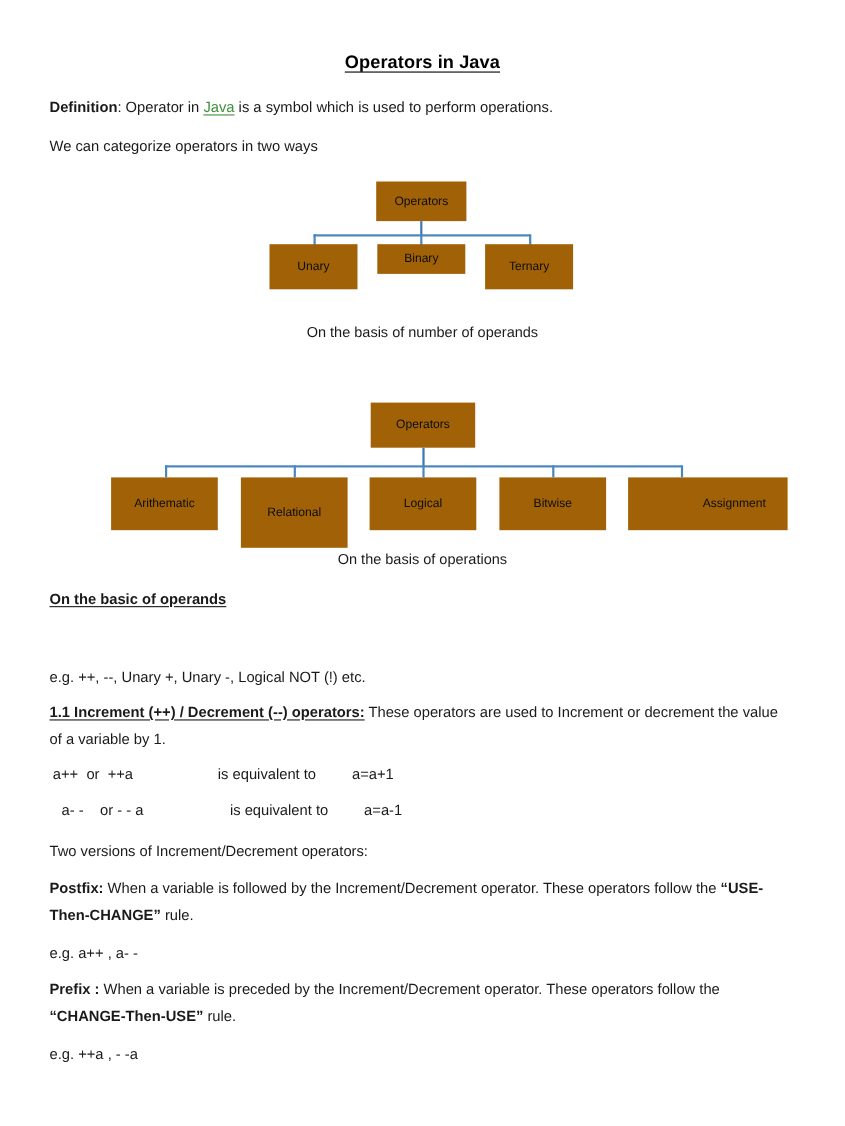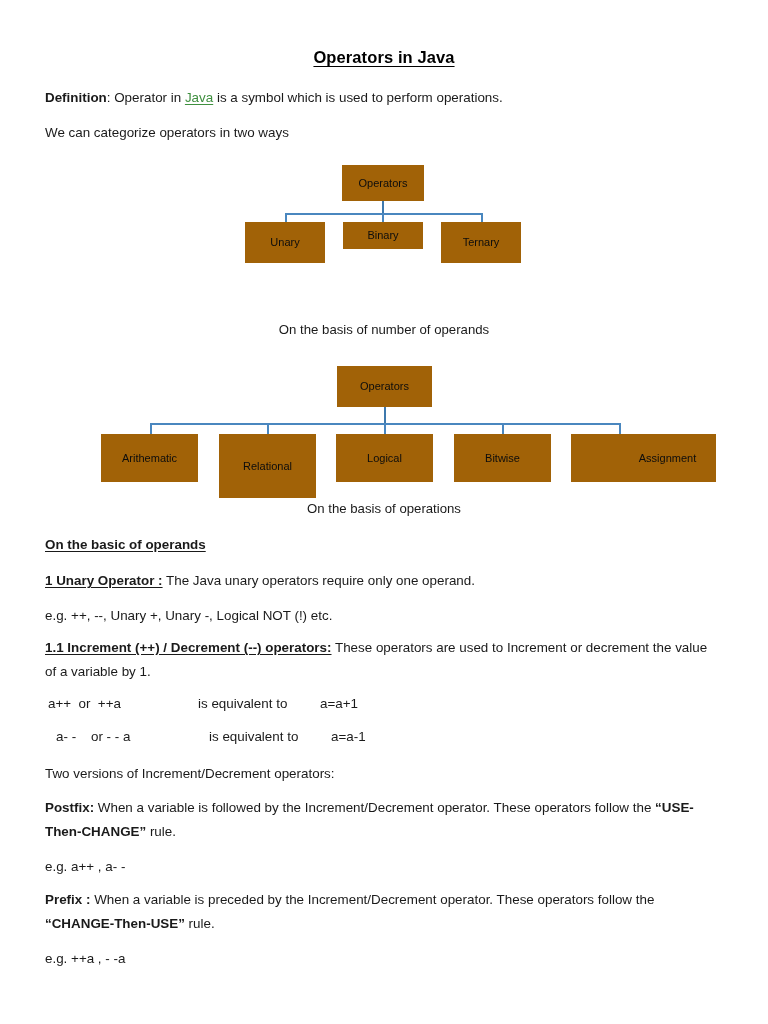--- a/index.html
+++ b/index.html
@@ -115,21 +115,21 @@
   <div class="diagram">
     <div class="node" style="left:342px; top:165px; width:82px; height:36px;">Operators</div>
     <div class="conn conn-stem" style="left:382px; top:201px; height:13px;"></div>
     <div class="conn conn-h" style="left:285px; top:213px; width:197px;"></div>
     <div class="conn conn-v" style="left:285px; top:213px; height:10px;"></div>
     <div class="conn conn-v" style="left:382px; top:213px; height:10px;"></div>
     <div class="conn conn-v" style="left:481px; top:213px; height:10px;"></div>
     <div class="node" style="left:245px; top:222px; width:80px; height:41px;">Unary</div>
     <div class="node" style="left:343px; top:222px; width:80px; height:27px;">Binary</div>
     <div class="node" style="left:441px; top:222px; width:80px; height:41px;">Ternary</div>
-    <div class="caption" style="left:45px; top:294px; width:678px;margin-top:28px;">On the basis of number of operands</div>
+    <div class="caption" style="left:45px; top:294px; width:678px;">On the basis of number of operands</div>
   </div>
 
   <div class="diagram">
     <div class="node" style="left:337px; top:366px; width:95px; height:41px;">Operators</div>
     <div class="conn conn-stem" style="left:384px; top:407px; height:17px;"></div>
     <div class="conn conn-h" style="left:150px; top:423px; width:470px;"></div>
     <div class="conn conn-v" style="left:150px; top:423px; height:11px;"></div>
     <div class="conn conn-v" style="left:267px; top:423px; height:11px;"></div>
     <div class="conn conn-v" style="left:384px; top:423px; height:11px;"></div>
     <div class="conn conn-v" style="left:502px; top:423px; height:11px;"></div>
@@ -137,21 +137,20 @@
     <div class="node" style="left:101px; top:434px; width:97px; height:48px;">Arithematic</div>
     <div class="node" style="left:219px; top:434px; width:97px; height:64px;">Relational</div>
     <div class="node" style="left:336px; top:434px; width:97px; height:48px;">Logical</div>
     <div class="node" style="left:454px; top:434px; width:97px; height:48px;">Bitwise</div>
     <div class="node" style="left:571px; top:434px; width:97px; height:48px;padding-left:48px;">Assignment</div>
     <div class="caption" style="left:45px; top:501px; width:678px;">On the basis of operations</div>
   </div>
 
   <div class="para w b u" style="top:533px;">On the basic of operands</div>
 
-  <div class="para w" style="top:569px;"><span class="b u">1 Unary Operator :</span><span> The Java unary operators require only one operand.</span></div>
 
   <div class="para w" style="top:604px;">e.g. ++, --, Unary +, Unary -, Logical NOT (!) etc.</div>
 
   <div class="para w" style="top:636px;"><span class="b u">1.1 Increment (++) / Decrement (--) operators:</span><span> These operators are used to Increment or decrement the value of a variable by 1.</span></div>
 
   <div class="eq-row" style="top:696px;"><span style="display:inline-block; width:150px;">a++  or  ++a</span><span style="display:inline-block; width:122px;">is equivalent to</span><span>a=a+1</span></div>
 
   <div class="eq-row" style="top:729px; left:56px;"><span style="display:inline-block; width:153px;">a- -    or - - a</span><span style="display:inline-block; width:122px;">is equivalent to</span><span>a=a-1</span></div>
 
   <div class="para w" style="top:762px;">Two versions of Increment/Decrement operators:</div>

